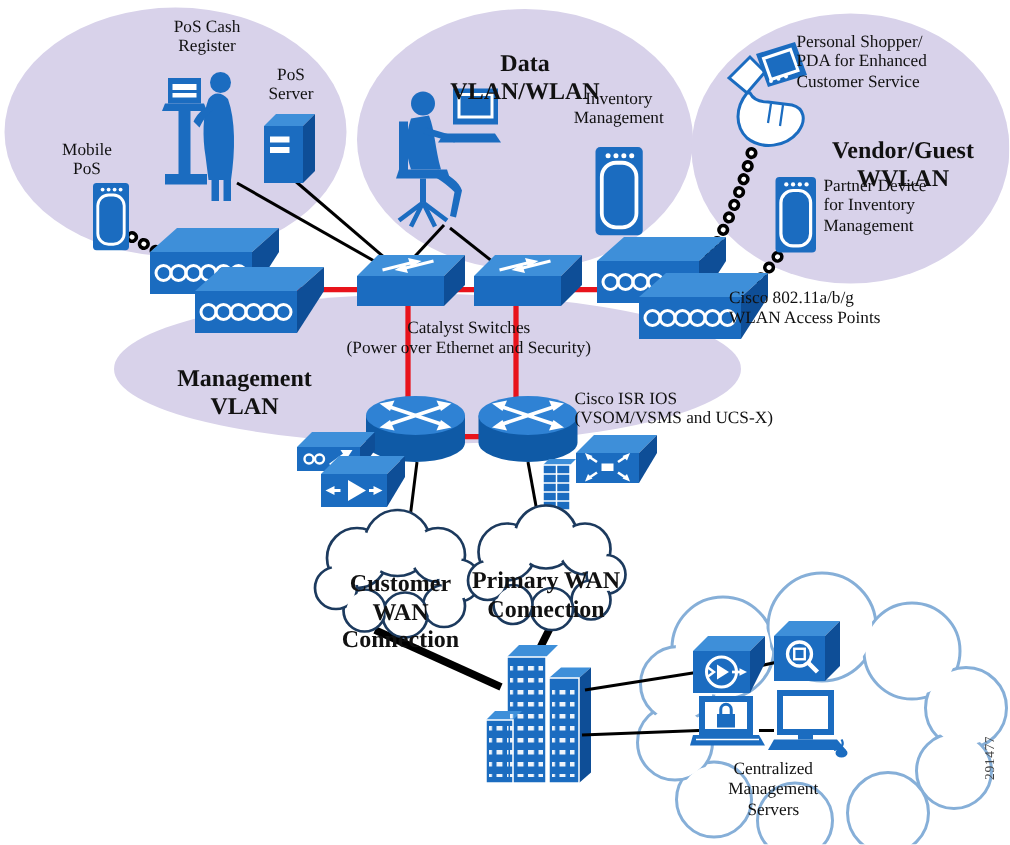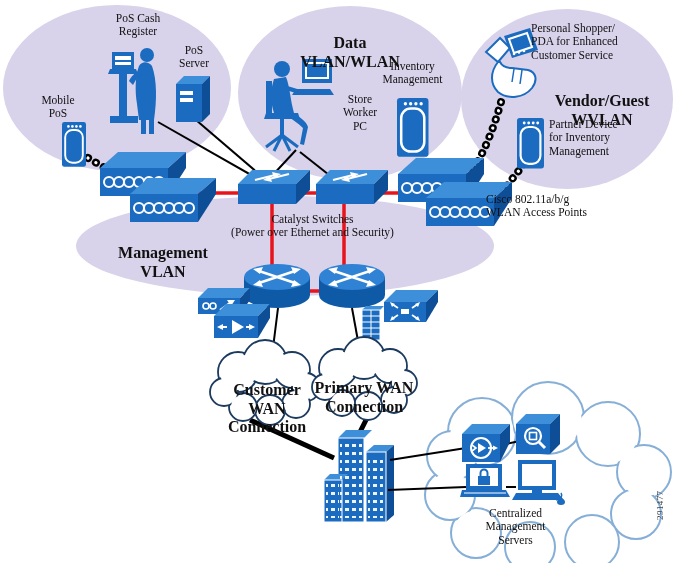--- a/index.html
+++ b/index.html
@@ -337,37 +337,36 @@
   <div class="lbl" style="left:88px;top:12px;width:100px;">PoS Cash
 Register</div>
   <div class="lbl" style="left:164px;top:44px;width:60px;">PoS
 Server</div>
   <div class="lbl" style="left:28px;top:94px;width:60px;">Mobile
 PoS</div>
   <div class="lbl b" style="left:298px;top:18px;width:104px;">Data
 VLAN/WLAN</div>
   <div class="lbl" style="left:360px;top:60px;width:105px;text-align:center;">Inventory
 Management</div>
-  <div class="lbl" style="left:332px;top:93px;width:56px;">Store
-Worker
-PC</div>
   <div class="lbl la" style="left:531px;top:22px;width:118px;">Personal Shopper/
 PDA for Enhanced
 Customer Service</div>
   <div class="lbl b" style="left:548px;top:76px;width:108px;">Vendor/Guest
 WVLAN</div>
   <div class="lbl la" style="left:549px;top:118px;width:100px;">Partner Device
 for Inventory
 Management</div>
   <div class="lbl la" style="left:486px;top:193px;width:130px;">Cisco 802.11a/b/g
 WLAN Access Points</div>
   <div class="lbl" style="left:210px;top:213px;width:205px;">Catalyst Switches
 (Power over Ethernet and Security)</div>
   <div class="lbl b" style="left:118px;top:228px;width:90px;">Management
 VLAN</div>
+  <div class="lbl la" style="left:383px;top:260px;width:170px;">Cisco ISR IOS
+(VSOM/VSMS and UCS-X)</div>
   <div class="lbl b" style="left:213px;top:365px;width:108px;">Customer WAN
 Connection</div>
   <div class="lbl b" style="left:310px;top:363px;width:108px;text-align:center;">Primary WAN
 Connection</div>
   <div class="lbl" style="left:458px;top:507px;width:115px;">Centralized
 Management
 Servers</div>
   <div class="lbl fig" style="left:638px;top:500px;width:44px;">291477</div>
 </div>
 

